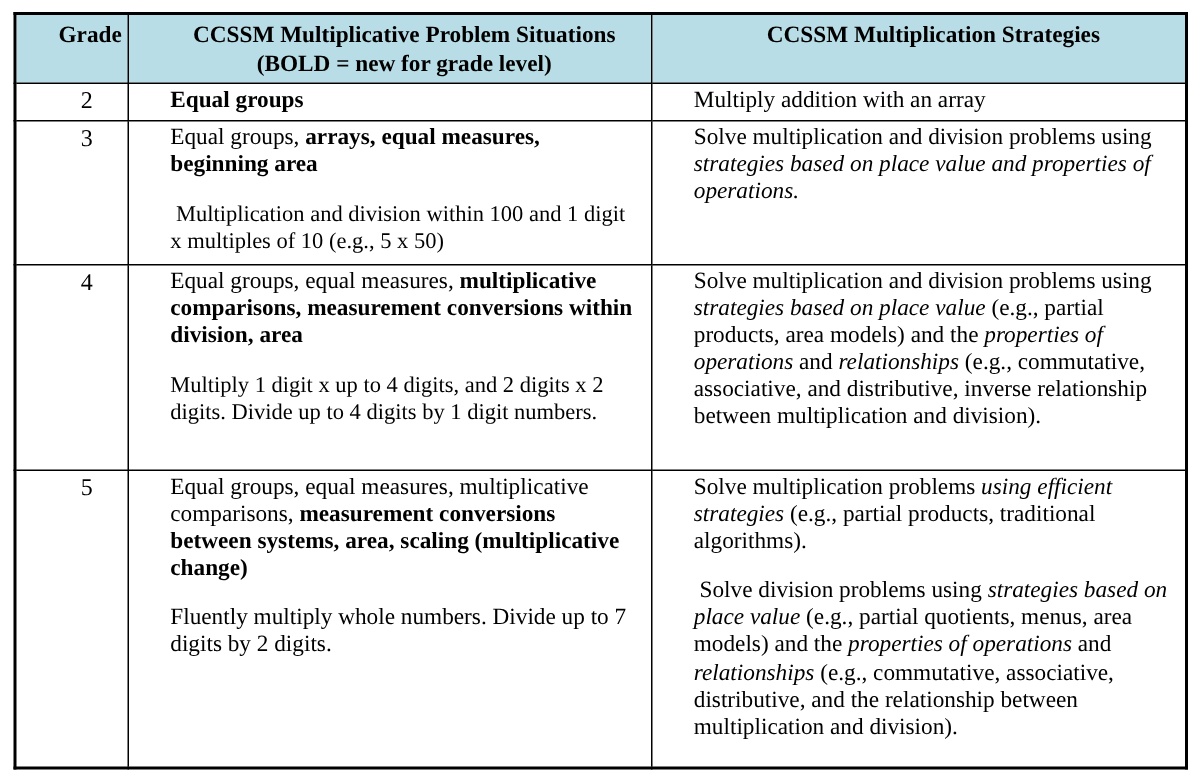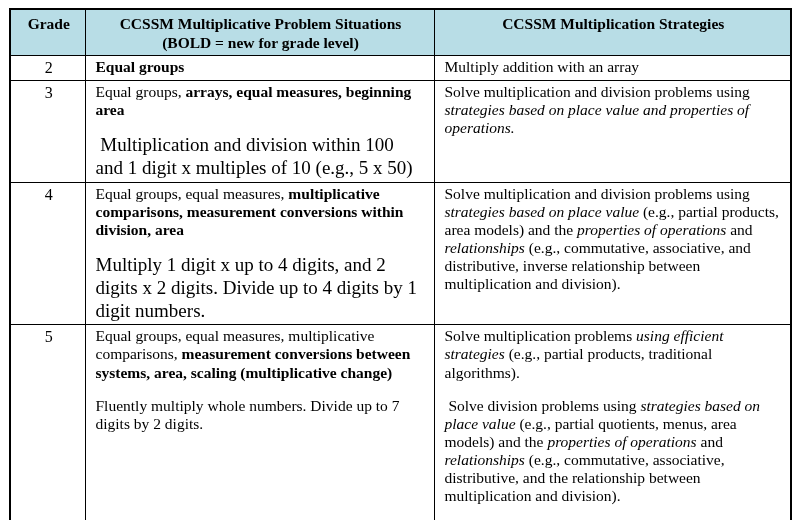--- a/index.html
+++ b/index.html
@@ -16,21 +16,21 @@
     margin: 8px 0 0 9px;
     width: 781px;
     border: 2.5px solid #000;
   }
   col.c-grade { width: 75px; }
   col.c-sit   { width: 349px; }
   col.c-str   { width: 357px; }
   th, td {
     border: 1.5px solid #000;
     vertical-align: top;
-    padding: 2px 8px 2px 10px;
+    padding: 2px 8px 2px 28px;
     font-size: 15.5px;
     line-height: 1.17;
     overflow: hidden;
   }
   th {
     background: var(--header-bg, #b8dde6);
     text-align: center;
     font-weight: bold;
     padding-top: 4px;
     line-height: 1.25;
@@ -40,21 +40,21 @@
     font-size: 16px;
     padding-top: 3px;
   }
   tr.rh { height: 43px; }
   tr.r2 { height: 25px; }
   tr.r3 { height: 96px; }
   tr.r4 { height: 137px; }
   tr.r5 { height: 199px; }
   .para { margin: 0; white-space: pre-wrap; }
   .para + .para { margin-top: 15px; }
-  .para.small { font-size: 19px; line-height: 1.2; }
+  .para.small { font-size: 15px; line-height: 1.2; }
   .b { font-weight: bold; }
   .i { font-style: italic; }
 </style>
 </head>
 <body>
 
 <table class="ccssm">
   <colgroup>
     <col class="c-grade">
     <col class="c-sit">

